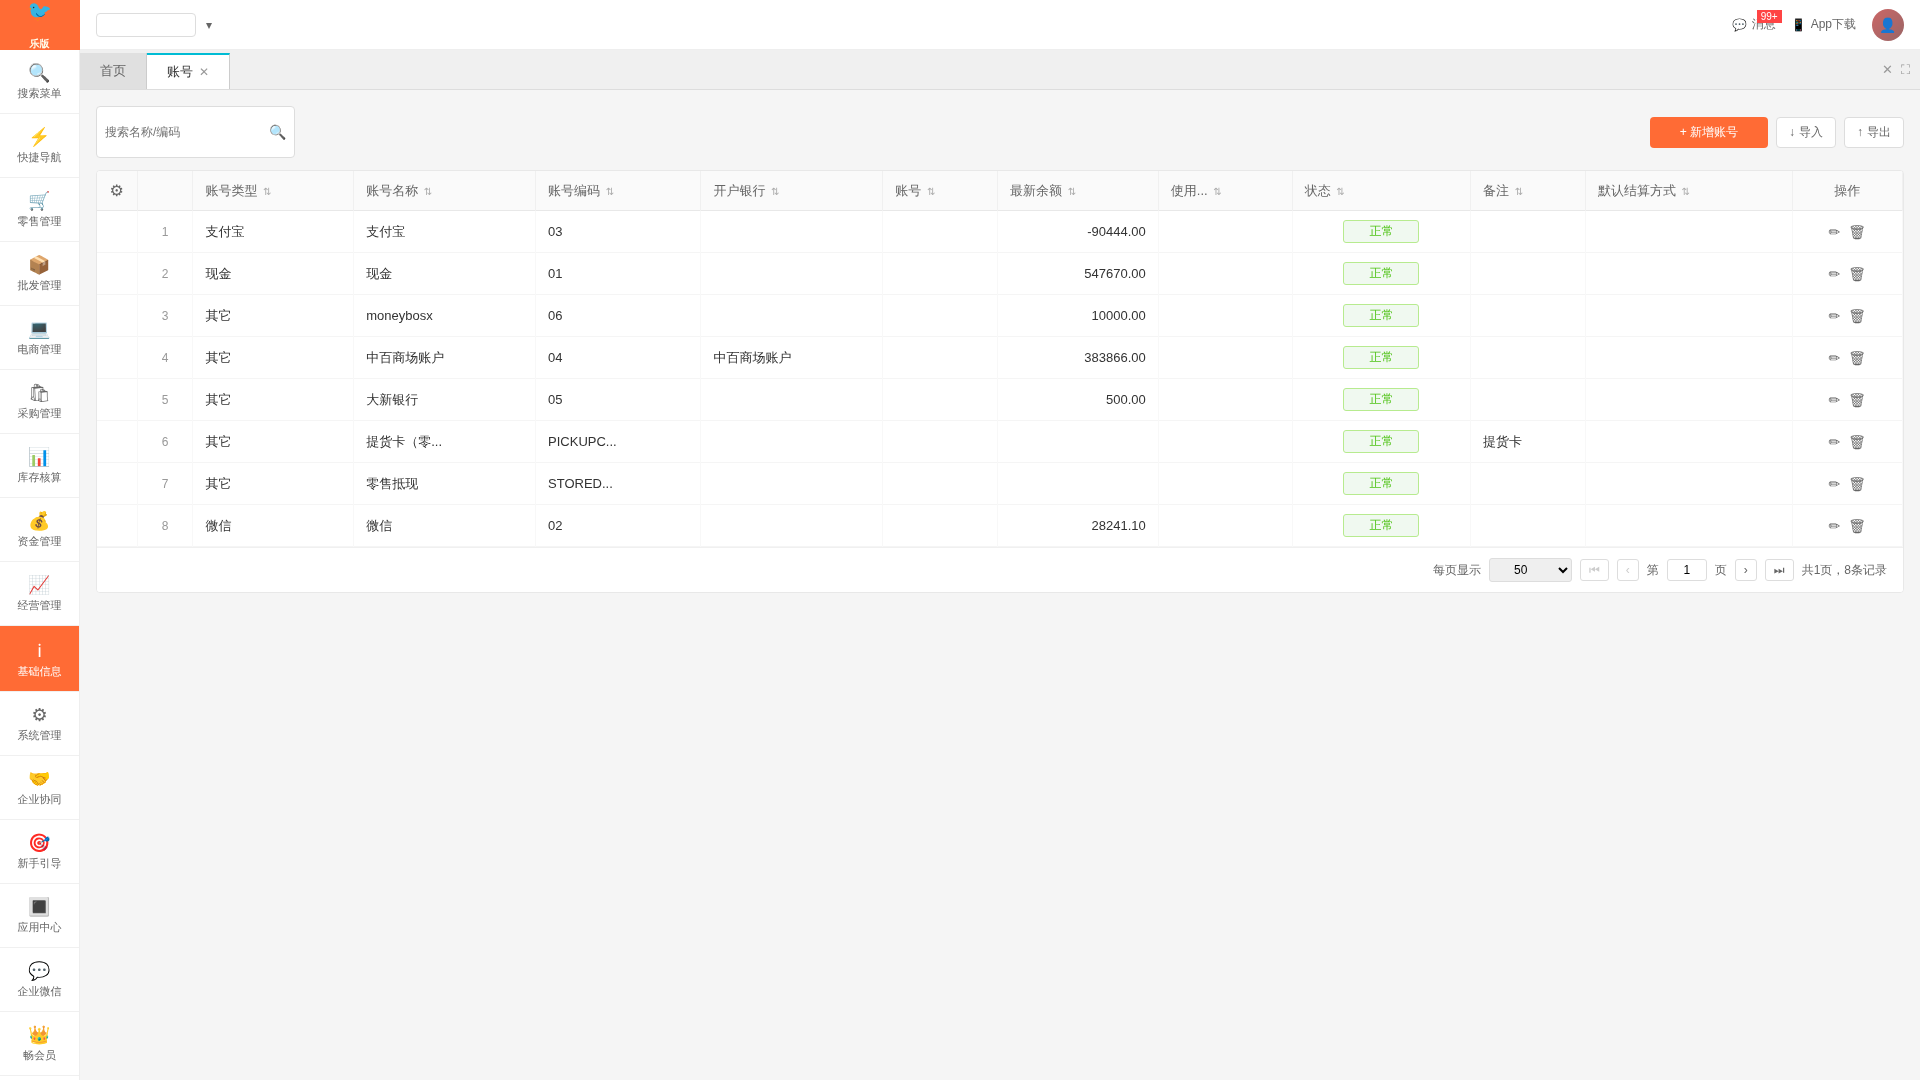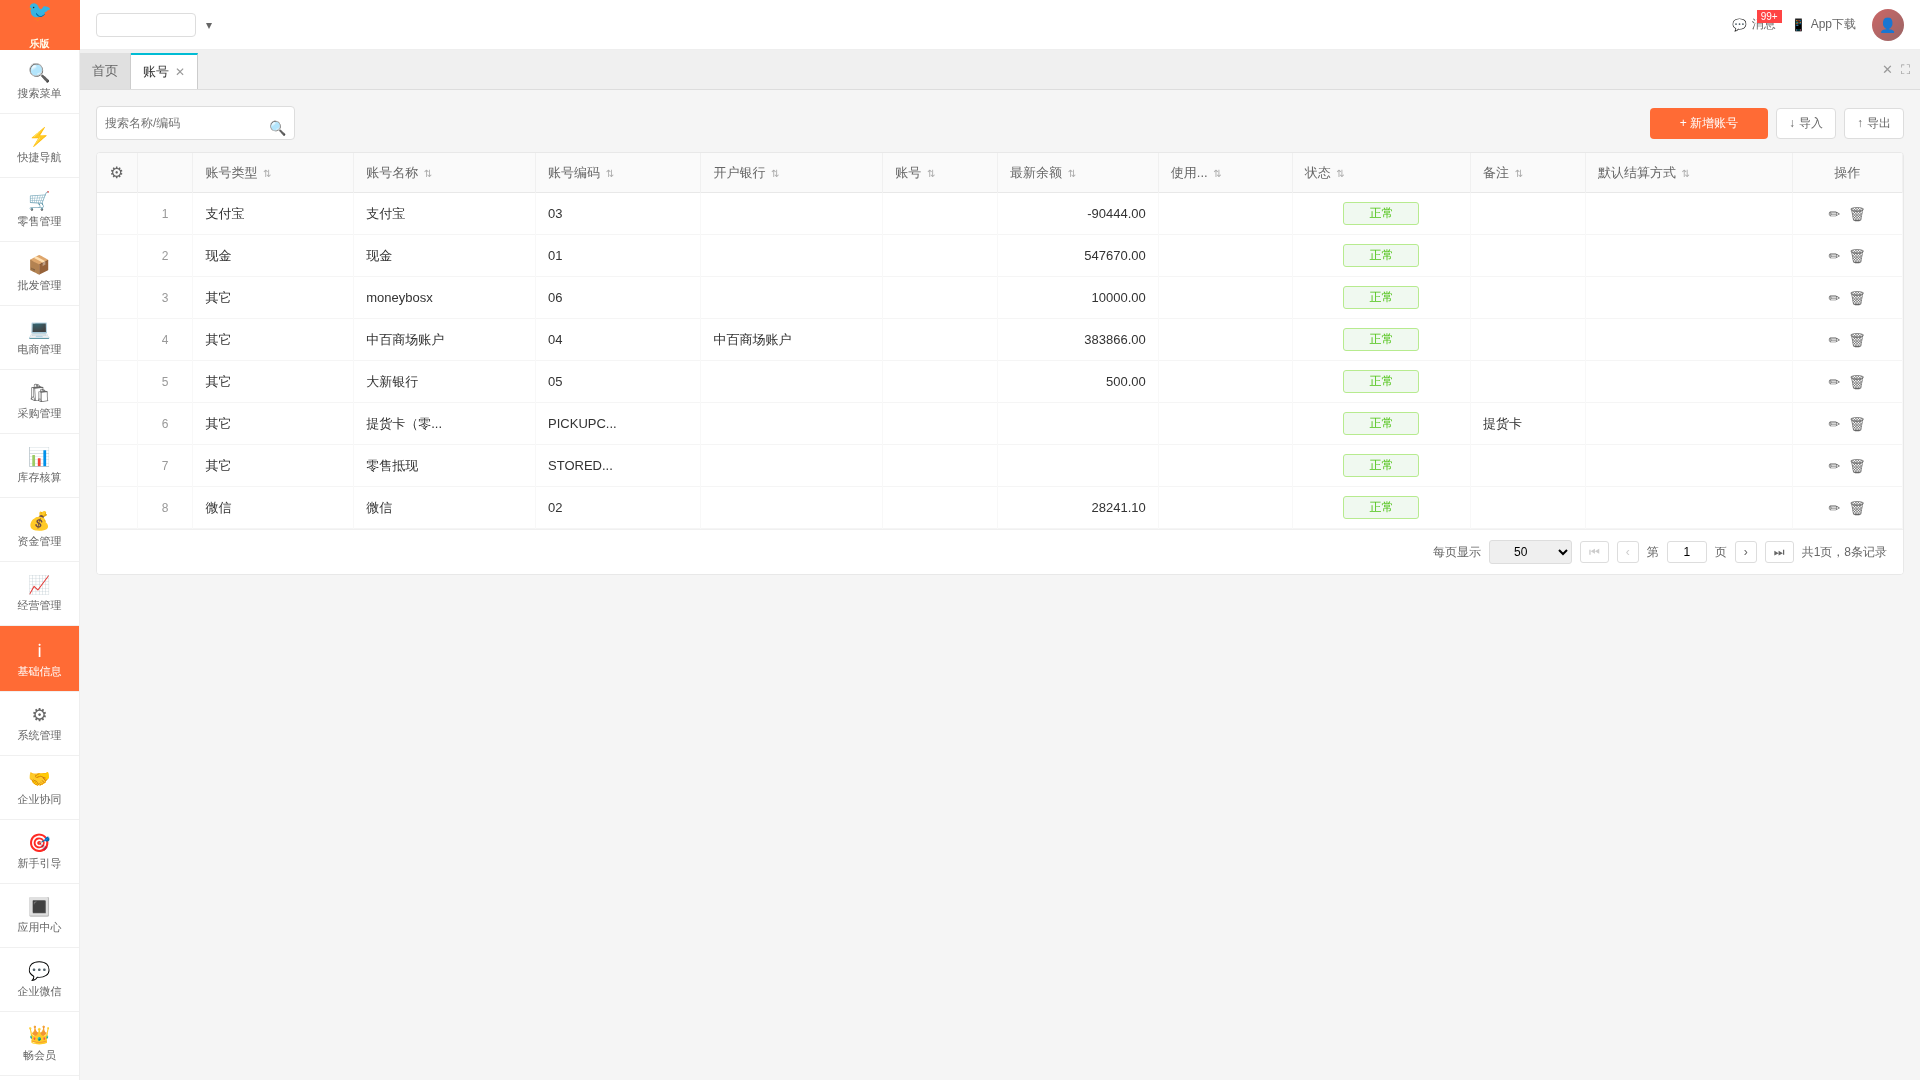--- a/index.html
+++ b/index.html
@@ -87,21 +87,21 @@
       background: #f0f0f0;
       display: flex;
       align-items: flex-end;
       padding: 0 0;
       flex-shrink: 0;
       border-bottom: 1px solid #ddd;
       position: relative;
     }
     .tab {
       height: 36px;
-      padding: 0 12px;
+      padding: 0 20px;
       display: flex;
       align-items: center;
       cursor: pointer;
       font-size: 13px;
       color: #666;
       background: #e0e0e0;
       border-right: 1px solid #ccc;
       gap: 6px;
     }
     .tab.active {
@@ -125,25 +125,25 @@
 
     
     .toolbar {
       display: flex;
       align-items: center;
       justify-content: space-between;
     }
     .toolbar-left { display: flex; align-items: center; gap: 8px; }
     .search-box {
       display: flex;
-      align-items: flex-end;
+      align-items: center;
       border: 1px solid #ddd;
       border-radius: 4px;
       background: white;
-      padding: 3px 8px;
+      padding: 12px 8px;
       gap: 4px;
     }
     .search-box input {
       border: none;
       outline: none;
       font-size: 12px;
       padding: 6px 0;
       width: 160px;
     }
     .search-icon { color: #999; font-size: 14px; }

